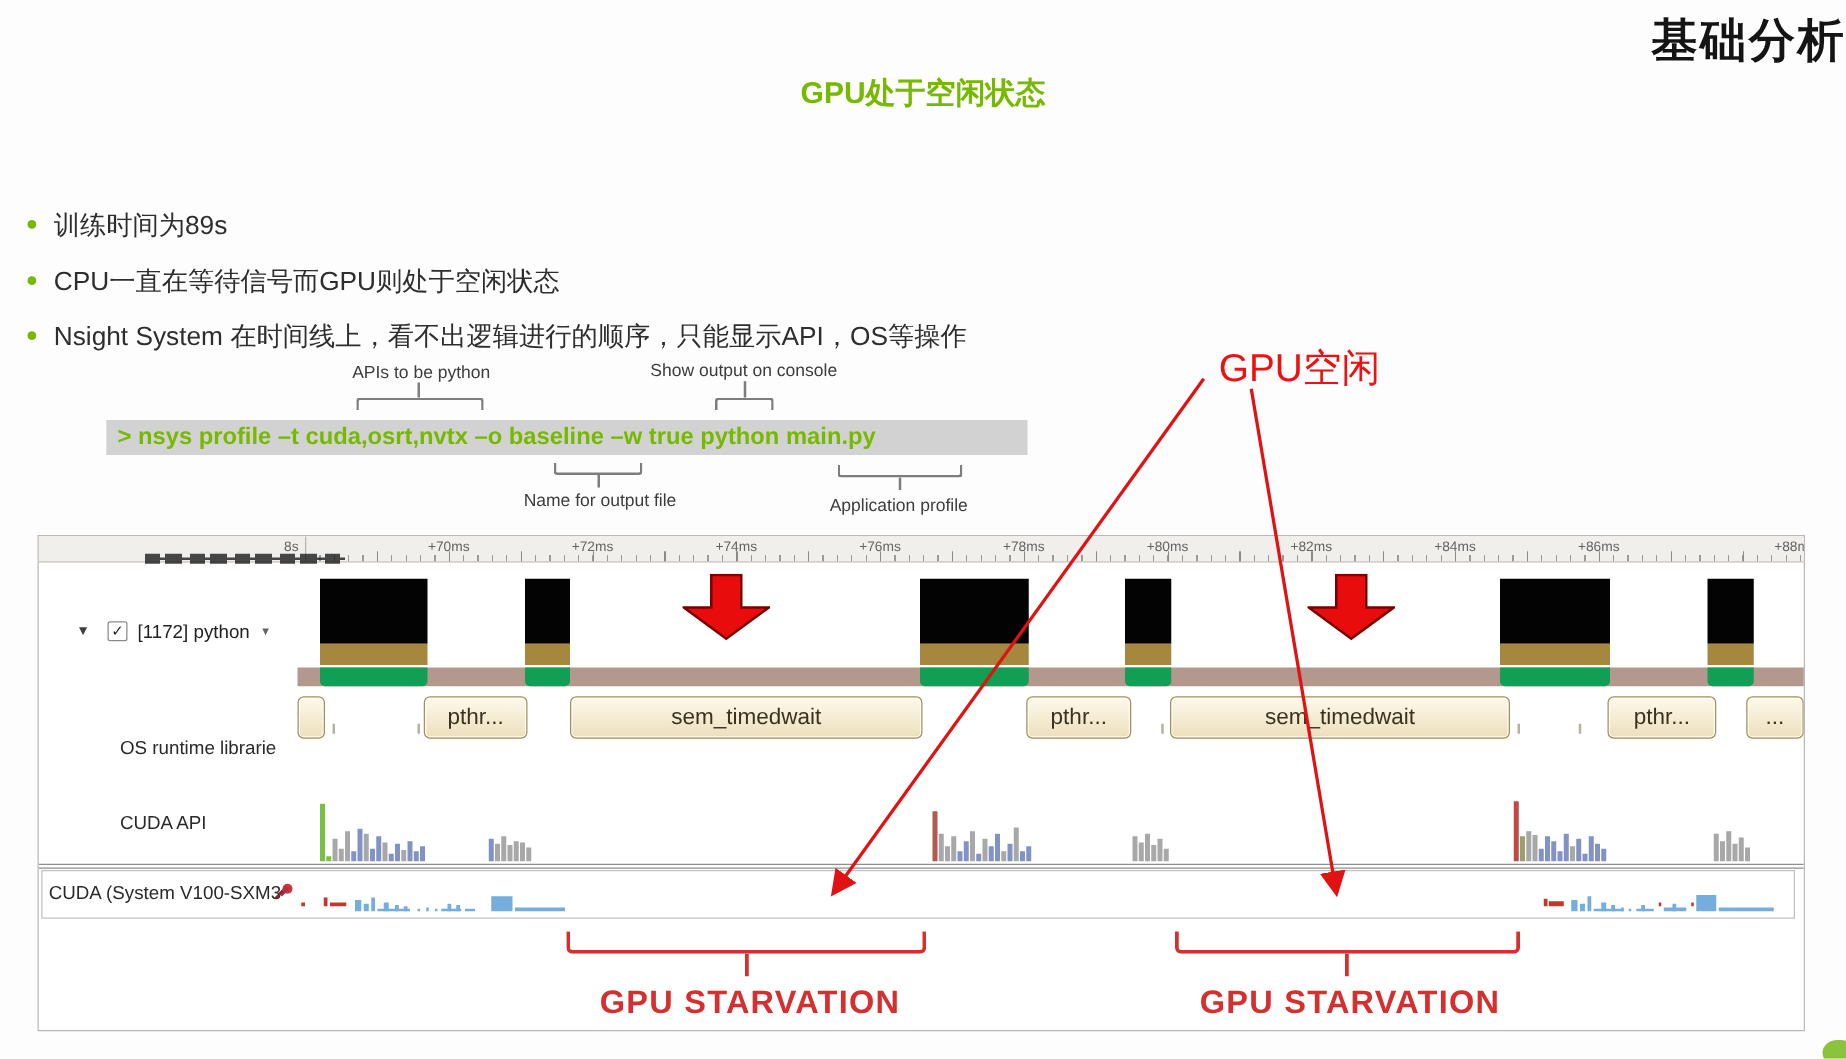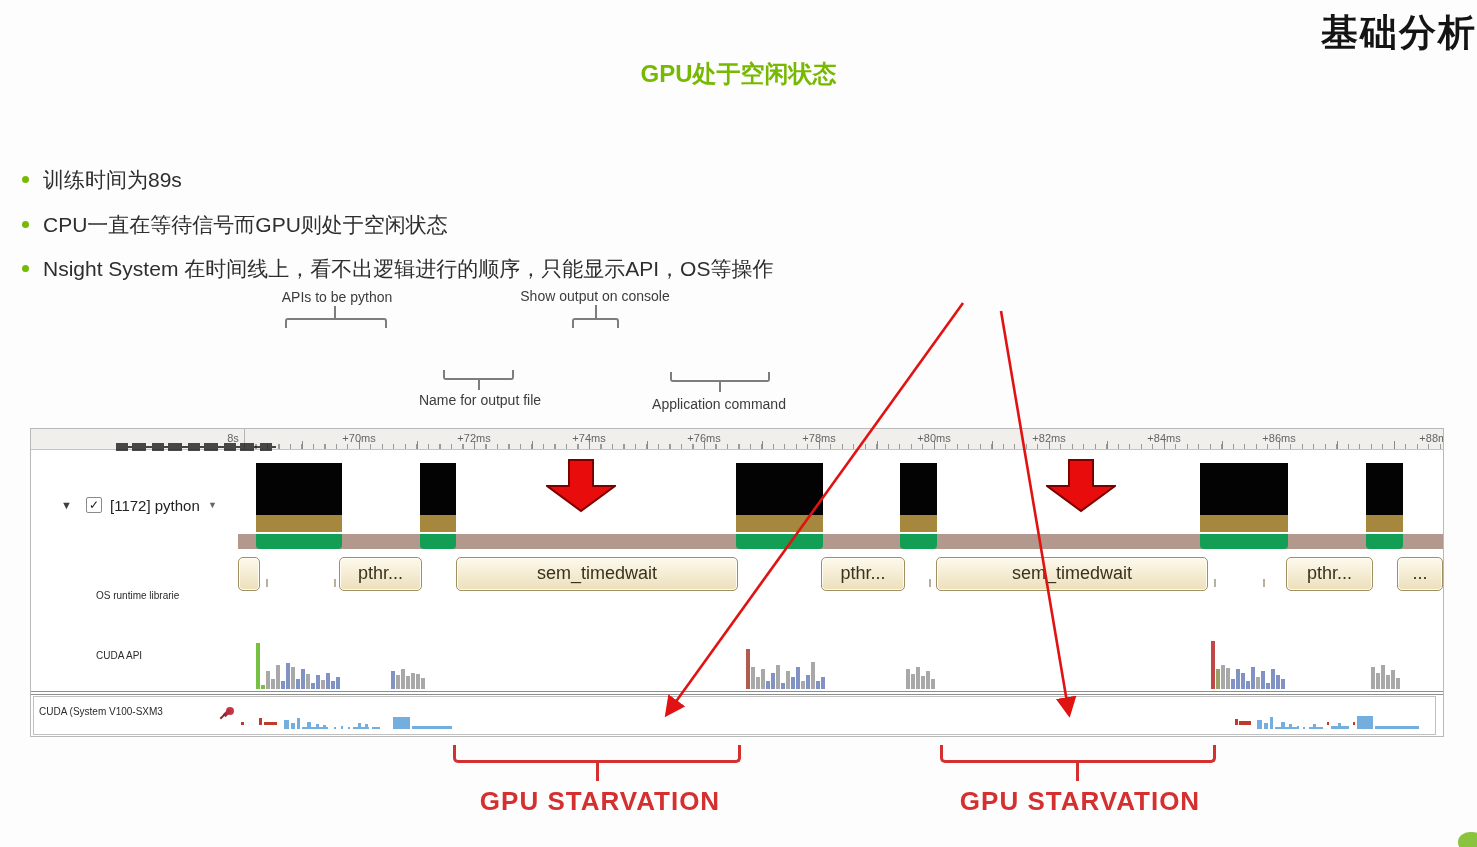--- a/index.html
+++ b/index.html
@@ -30,21 +30,21 @@
 
   
   .gpu-idle { position:absolute; left:975px; top:274px; font-size:31px; color:#ee1111; font-weight:400; white-space:nowrap; }
   .brace { position:absolute; top:745px; height:18px; border-left:3px solid #d43030;
     border-right:3px solid #d43030; border-bottom:3px solid #d43030; border-radius:0 0 5px 5px; }
   .brace-stem { position:absolute; top:763px; width:3px; height:18px; background:#d43030; }
   .starve-label { position:absolute; top:786px; transform:translateX(-50%); font-size:26px;
     font-weight:700; color:#d43030; letter-spacing:1px; white-space:nowrap; }
 
   
-  .panel { position:absolute; left:30px; top:428px; width:1414px; height:309px;
+  .panel { position:absolute; left:30px; top:428px; width:1414px; height:397px;
     background:#fff; border:1px solid #b9b9b9; overflow:hidden; }
   .axis { position:absolute; left:0; top:0; width:100%; height:21px; background:#f1efeb;
     border-bottom:1px solid #c9c4bd; }
   .axis-ticks { position:absolute; left:213px; right:2px; bottom:0; height:5px;
     background:repeating-linear-gradient(90deg,#9a9a9a 0 1px,transparent 1px 11.5px); }
   .axis-ticks-major { position:absolute; left:213px; right:2px; bottom:0; height:8px;
     background:repeating-linear-gradient(90deg,#8a8a8a 0 1px,transparent 1px 57.5px); }
   .axis-vline { position:absolute; left:213px; top:0; width:1px; height:21px; background:#b5b5b5; }
   .tick-label { position:absolute; top:3px; transform:translateX(-50%); font-size:11px; color:#636363; white-space:nowrap; }
   .clipped-row-label { position:absolute; left:85px; top:14px; width:160px; height:8px; opacity:.8;
@@ -60,21 +60,21 @@
   .black-block { position:absolute; background:#030303; }
   .gold-band  { position:absolute; background:#a6873e; }
   .mauve-band { position:absolute; left:207px; width:1206px; top:105px; height:15px; background:#b3988e; }
   .green-seg  { position:absolute; top:105px; height:15px; background:#129e54; border-radius:0 0 4px 4px; }
   .dl-arrow { position:absolute; top:30px; }
 
   .os-box { position:absolute; top:128px; height:34px; border:1px solid #a08f60; border-radius:5px;
     background:linear-gradient(#fdf9ec,#ecdfbb); box-shadow:inset 0 0 0 1px #fffdf4;
     font-size:18px; color:#38321f; text-align:center; line-height:31px; overflow:hidden; white-space:nowrap; }
   .os-frag { position:absolute; top:150px; width:2px; height:8px; background:#b9b0a0; }
-  .row-label { position:absolute; font-size:10px; color:#2a2a2a; white-space:nowrap; }
+  .row-label { position:absolute; font-size:15px; color:#2a2a2a; white-space:nowrap; }
 
   .api-bar { position:absolute; }
   .api-sep1 { position:absolute; left:0; top:262px; width:100%; height:1px; background:#8f8f8f; }
   .api-sep2 { position:absolute; left:0; top:265px; width:100%; height:1px; background:#8f8f8f; }
   .gpu-row-border { position:absolute; left:2px; top:267px; width:1403px; height:39px;
     border:1px solid #c0c0c0; background:#fff; }
   .gpu-mark { position:absolute; }
   .pin-icon { position:absolute; left:187px; top:276px; width:18px; height:18px; }
   .pin-head { position:absolute; left:8px; top:2px; width:8px; height:8px; background:#cc3344; border-radius:50%; }
   .pin-body { position:absolute; left:5px; top:6px; width:8px; height:4px; background:#b03040; transform:rotate(-45deg); }
@@ -101,27 +101,29 @@
   <div class="bullet-row" style="top:211px;">
     <span class="bullet-dot"></span><span>CPU一直在等待信号而GPU则处于空闲状态</span>
   </div>
 
   <div class="cmd-label" style="left:337px; top:289px;">APIs to be python</div>
   <div class="cmd-label" style="left:595px; top:288px;">Show output on console</div>
   <div class="stem" style="left:334px; top:306px; height:12px;"></div>
   <div class="stem" style="left:595px; top:305px; height:13px;"></div>
   <div class="bracket-down" style="left:285px; top:318px; width:102px;"></div>
   <div class="bracket-down" style="left:572px; top:318px; width:47px;"></div>
+  <div class="cmd-bar">&gt; nsys profile –t cuda,osrt,nvtx –o baseline –w true python main.py</div>
   <div class="bracket-up" style="left:443px; top:370px; width:71px;"></div>
   <div class="bracket-up" style="left:670px; top:372px; width:100px;"></div>
   <div class="stem" style="left:478px; top:380px; height:10px;"></div>
   <div class="stem" style="left:719px; top:382px; height:10px;"></div>
   <div class="cmd-label" style="left:480px; top:392px;">Name for output file</div>
-  <div class="cmd-label" style="left:719px; top:396px;">Application command</div>
-
+  <div class="cmd-label" style="left:719px; top:396px;">Application profile</div>
+
+  <div class="gpu-idle">GPU空闲</div>
 
   <div class="panel">
     <div class="axis">
       <div class="axis-ticks"></div>
       <div class="axis-ticks-major"></div>
       <div class="axis-vline"></div>
       <div id="ticks">
           <div class="tick-label" style="left: 202px;">8s</div>
           <div class="tick-label" style="left: 328px;">+70ms</div>
           <div class="tick-label" style="left: 443px;">+72ms</div>

